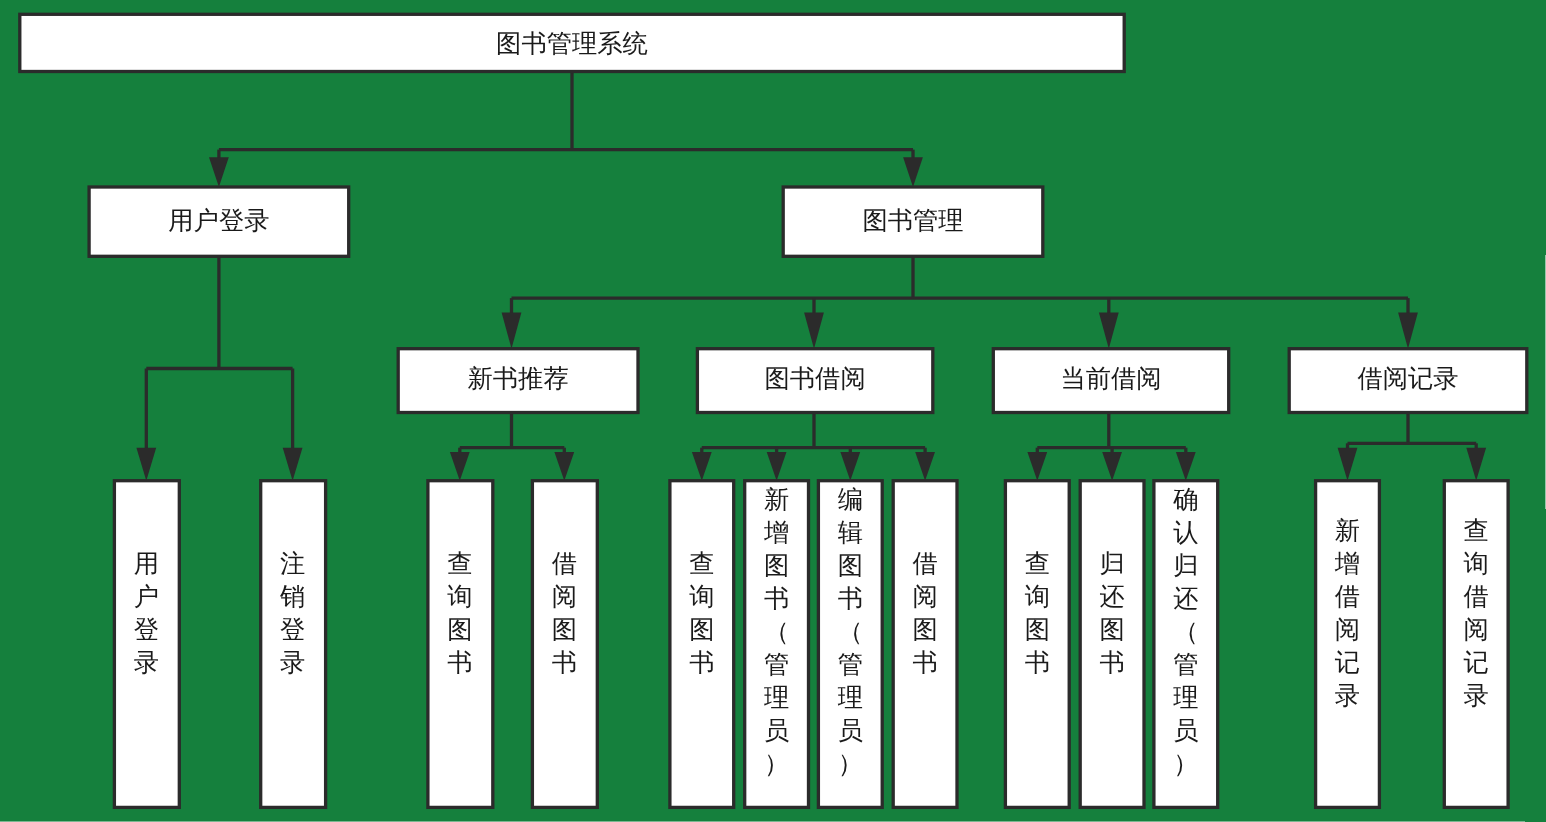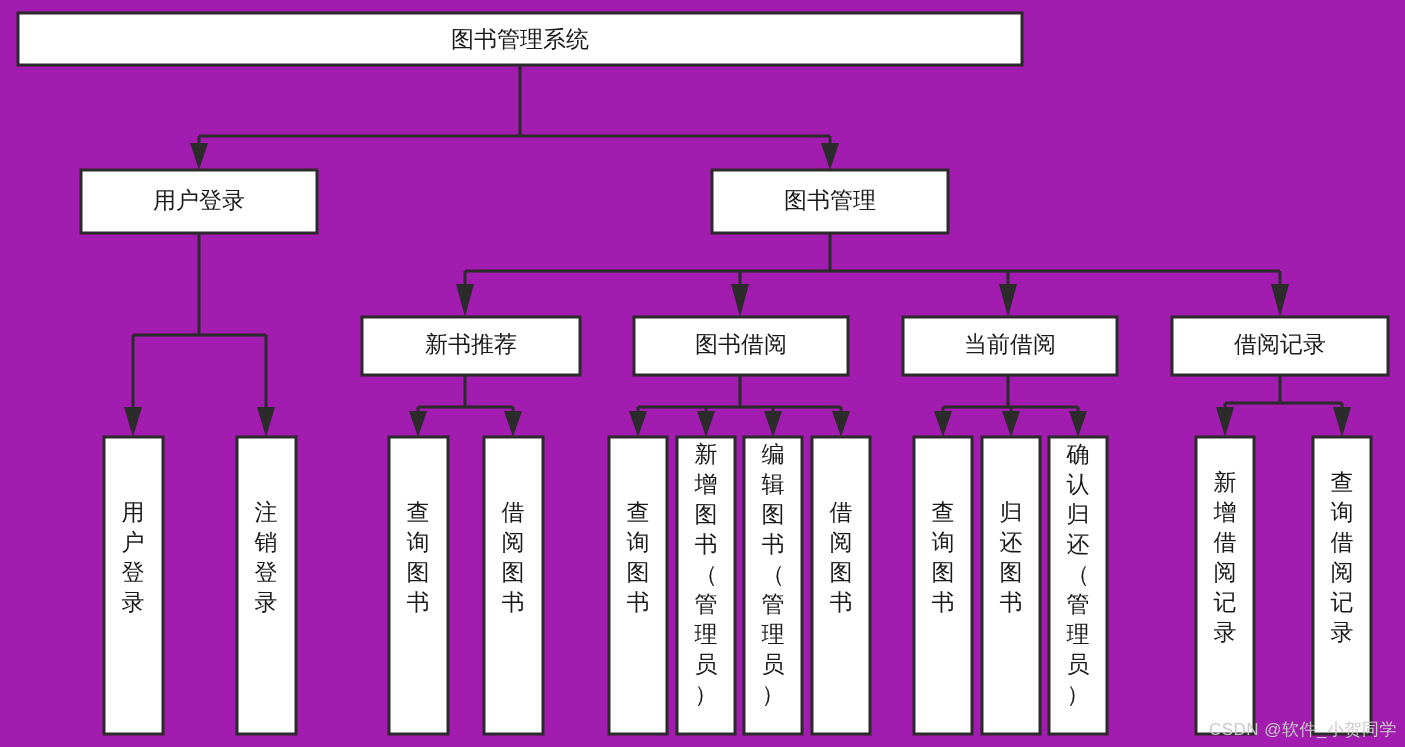--- a/index.html
+++ b/index.html
@@ -10,21 +10,21 @@
   body {
     width: 1405px;
     height: 747px;
     font-family: "Liberation Sans", "DejaVu Sans", sans-serif;
     overflow: hidden;
   }
   #diagram-root {
     position: relative;
     width: 1405px;
     height: 747px;
-    background: #a21caf;
+    background: #15803d;
   }
   svg#flow {
     position: absolute;
     left: 0;
     top: 0;
     width: 1405px;
     height: 747px;
   }
   .node-rect {
     fill: #ffffff;
@@ -231,14 +231,13 @@
       <text class="node-label-v" x="1225" y="490"><tspan x="1225" y="490">新</tspan><tspan x="1225" y="520">增</tspan><tspan x="1225" y="550">借</tspan><tspan x="1225" y="580">阅</tspan><tspan x="1225" y="610">记</tspan><tspan x="1225" y="640">录</tspan></text>
     </g>
 
     <g>
       <rect class="node-rect" x="1313" y="437" width="58" height="297"></rect>
       <text class="node-label-v" x="1342" y="490"><tspan x="1342" y="490">查</tspan><tspan x="1342" y="520">询</tspan><tspan x="1342" y="550">借</tspan><tspan x="1342" y="580">阅</tspan><tspan x="1342" y="610">记</tspan><tspan x="1342" y="640">录</tspan></text>
     </g>
 
   </svg>
 
-  <div class="watermark">CSDN @软件_小贺同学</div>
 </div>
 
 </body></html>

